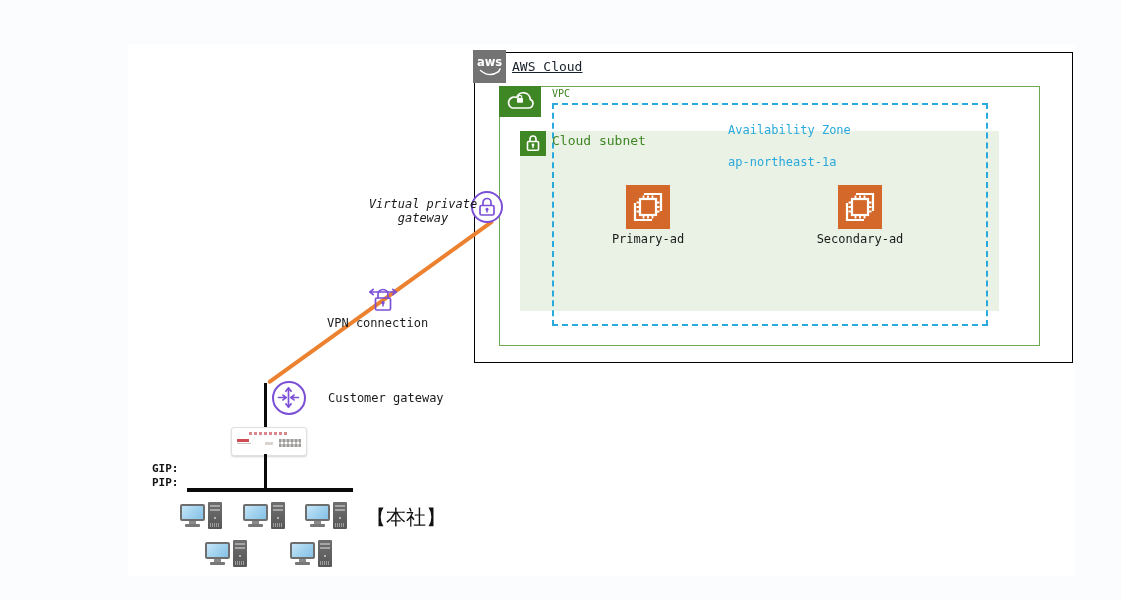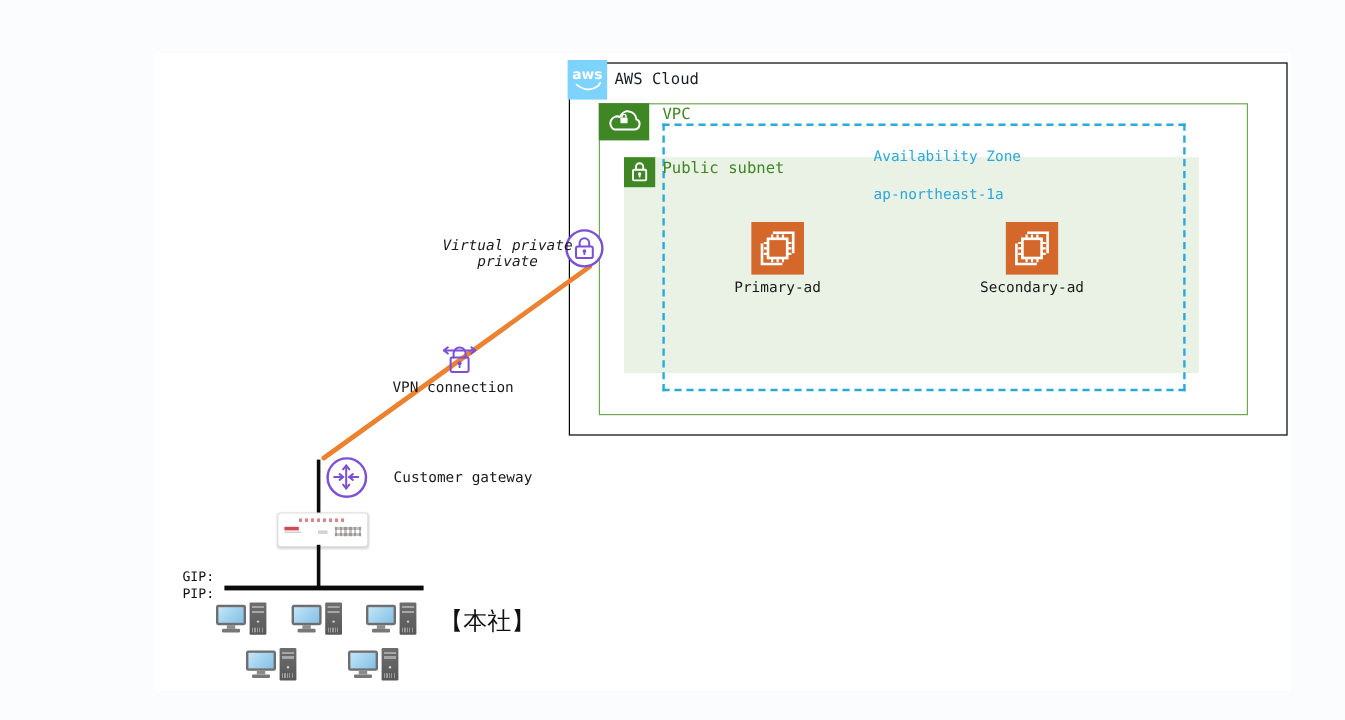--- a/index.html
+++ b/index.html
@@ -3,27 +3,27 @@
 <meta charset="utf-8">
 <style>
   html,body{margin:0;padding:0;}
   body{background:#fbfcfd;font-family:"DejaVu Sans Mono","Liberation Mono",monospace;}
   .stage{position:relative;width:1121px;height:600px;background:#fbfcfd;overflow:hidden;}
   .sheet{position:absolute;left:128px;top:44px;width:947px;height:532px;background:#ffffff;}
   .abs{position:absolute;}
 
   
   .aws-box{left:474px;top:52px;width:597px;height:309px;border:1px solid #000;background:transparent;}
-  .aws-logo{left:473px;top:50px;width:33px;height:33px;background:#7dd3fc;}
-  .aws-label{left:512px;top:59px;font-size:13px;color:#17202A;}
+  .aws-logo{left:473px;top:50px;width:33px;height:33px;background:#737373;}
+  .aws-label{left:512px;top:59px;font-size:13px;color:#17202A;text-decoration:underline;}
 
   
   .vpc-box{left:499px;top:86px;width:539px;height:258px;border:1px solid #70A753;}
   .vpc-icon{left:499px;top:86px;width:42px;height:31px;background:#3F8624;}
-  .vpc-label{left:552px;top:88px;font-size:13px;color:#3F8624;}
+  .vpc-label{left:552px;top:88px;font-size:10px;color:#3F8624;}
 
   
   .subnet-fill{left:520px;top:131px;width:479px;height:180px;background:#E9F2E5;}
   .subnet-icon{left:520px;top:131px;width:26px;height:25px;background:#3F8624;}
   .subnet-label{left:552px;top:133px;font-size:13px;color:#3F8624;}
 
   
   .az-box{left:552px;top:103px;width:432px;height:219px;border:2px dashed #2AA9DC;}
   .az-label{left:728px;top:104px;font-size:12px;line-height:12px;color:#2AA9DC;}
   .az-label div{margin-bottom:1px;margin-top:20px;}
@@ -57,21 +57,21 @@
             background:repeating-linear-gradient(90deg,#D9868C 0 3px,rgba(0,0,0,0) 3px 5px);}
   .fg-logo{position:absolute;left:5px;top:11px;width:12px;height:3px;background:#CF4A52;}
   .fg-sub{position:absolute;left:5px;top:15px;width:14px;height:1px;background:#C9C6C4;}
   .fg-mid{position:absolute;left:33px;top:14px;width:8px;height:3px;background:#D8D4D2;}
   .fg-ports{position:absolute;right:5px;top:11px;width:22px;height:8px;
             background:repeating-linear-gradient(90deg,#B9B6B4 0 2px,rgba(0,0,0,0) 2px 4px),
                        repeating-linear-gradient(180deg,#B9B6B4 0 3px,rgba(0,0,0,0) 3px 5px);
             background-blend-mode:multiply;opacity:.8;}
 
   
-  .gip-label{left:152px;top:474px;font-size:11px;line-height:14px;color:#111;}
+  .gip-label{left:152px;top:462px;font-size:11px;line-height:14px;color:#111;font-weight:bold;}
   .site-label{left:366px;top:504px;font-size:20px;color:#111;font-family:"DejaVu Sans","Liberation Sans",sans-serif;}
 
   
   .computer{position:absolute;width:42px;height:28px;}
   .monitor{position:absolute;left:0;top:2px;width:25px;height:17px;background:#6E6E6E;border-radius:2px;}
   .screen{position:absolute;left:2px;top:2px;right:2px;bottom:2px;
           background:linear-gradient(135deg,#C6E6F8 0%,#A5D4EF 45%,#85C1E6 100%);}
   .mon-neck{position:absolute;left:9px;top:19px;width:7px;height:3px;background:#8A8A8A;}
   .mon-base{position:absolute;left:5px;top:22px;width:15px;height:3px;background:#777;border-radius:1px;}
   .tower{position:absolute;left:28px;top:0;width:14px;height:27px;background:linear-gradient(180deg,#6E6E6E,#575757);border-radius:1px;}
@@ -116,21 +116,21 @@
   </div>
 
   <div class="abs subnet-icon">
     <svg width="26" height="25" viewBox="0 0 26 25">
       <rect x="7.5" y="10.5" width="11" height="8.8" rx="1" fill="none" stroke="#ffffff" stroke-width="1.6"></rect>
       <path d="M10 10.5 V8 a3 3 0 0 1 6 0 v2.5" fill="none" stroke="#ffffff" stroke-width="1.6"></path>
       <circle cx="13" cy="14" r="1.4" fill="#ffffff"></circle>
       <path d="M13 14.8 v2.2" stroke="#ffffff" stroke-width="1.4"></path>
     </svg>
   </div>
-  <div class="abs subnet-label">Public subnet</div>
+  <div class="abs subnet-label">Cloud subnet</div>
 
   <div class="abs instance i0">
     <svg width="44" height="44" viewBox="0 0 44 44">
       <rect width="44" height="44" fill="#D4682A"></rect>
       <path d="M18 9 h17 v17" stroke="#ffffff" stroke-width="2.2" fill="none"></path>
       <path d="M26 35 h-17 v-17" stroke="#ffffff" stroke-width="2.2" fill="none"></path>
       <g stroke="#ffffff" stroke-width="1.8">
         <path d="M17.5 10.5 V14 M22 10.5 V14 M26.5 10.5 V14"></path>
         <path d="M17.5 30 V33.5 M22 30 V33.5 M26.5 30 V33.5"></path>
         <path d="M10.5 17.5 H14 M10.5 22 H14 M10.5 26.5 H14"></path>
@@ -161,21 +161,21 @@
   <div class="abs vpg-circle">
     <svg width="28" height="28" viewBox="0 0 28 28">
       <rect x="7" y="12.5" width="14" height="9.5" rx="1.5" fill="none" stroke="#7B4FD6" stroke-width="1.7"></rect>
       <path d="M10 12.5 V9.5 a4 4 0 0 1 8 0 v3" fill="none" stroke="#7B4FD6" stroke-width="1.7"></path>
       <circle cx="14" cy="16.3" r="1.5" fill="#7B4FD6"></circle>
       <path d="M14 17 v2.6" stroke="#7B4FD6" stroke-width="1.5"></path>
     </svg>
   </div>
   <div class="abs vpg-label">
     <div>Virtual private</div>
-    <div>private</div>
+    <div>gateway</div>
   </div>
 
   <div class="abs vpn-icon">
     <svg width="40" height="38" viewBox="0 0 40 38">
       <g stroke="#7B4FD6" stroke-width="1.7" fill="none" stroke-linecap="round">
         <path d="M15 19 v-3.5 a5 5 0 0 1 10 0 V19"></path>
         <path d="M7 13 H33"></path>
         <path d="M7 13 l3.2-2.6 M7 13 l3.2 2.6 M33 13 l-3.2-2.6 M33 13 l-3.2 2.6"></path>
         <rect x="12.5" y="19" width="15" height="12" rx="1.2"></rect>
       </g>

